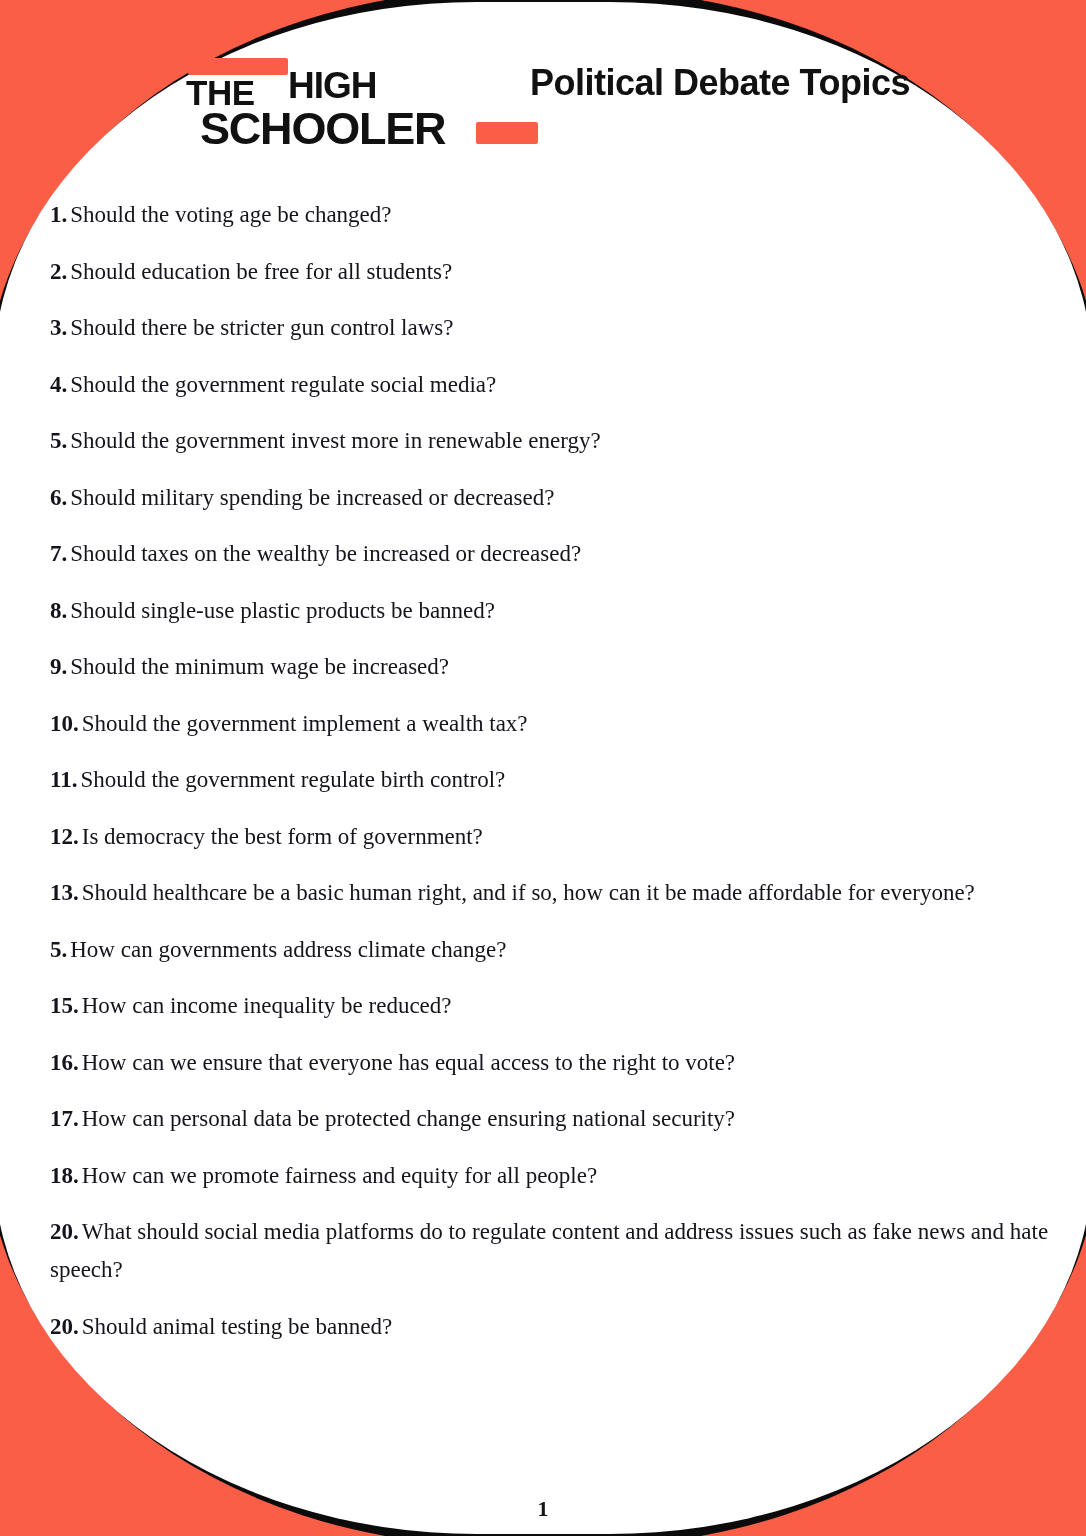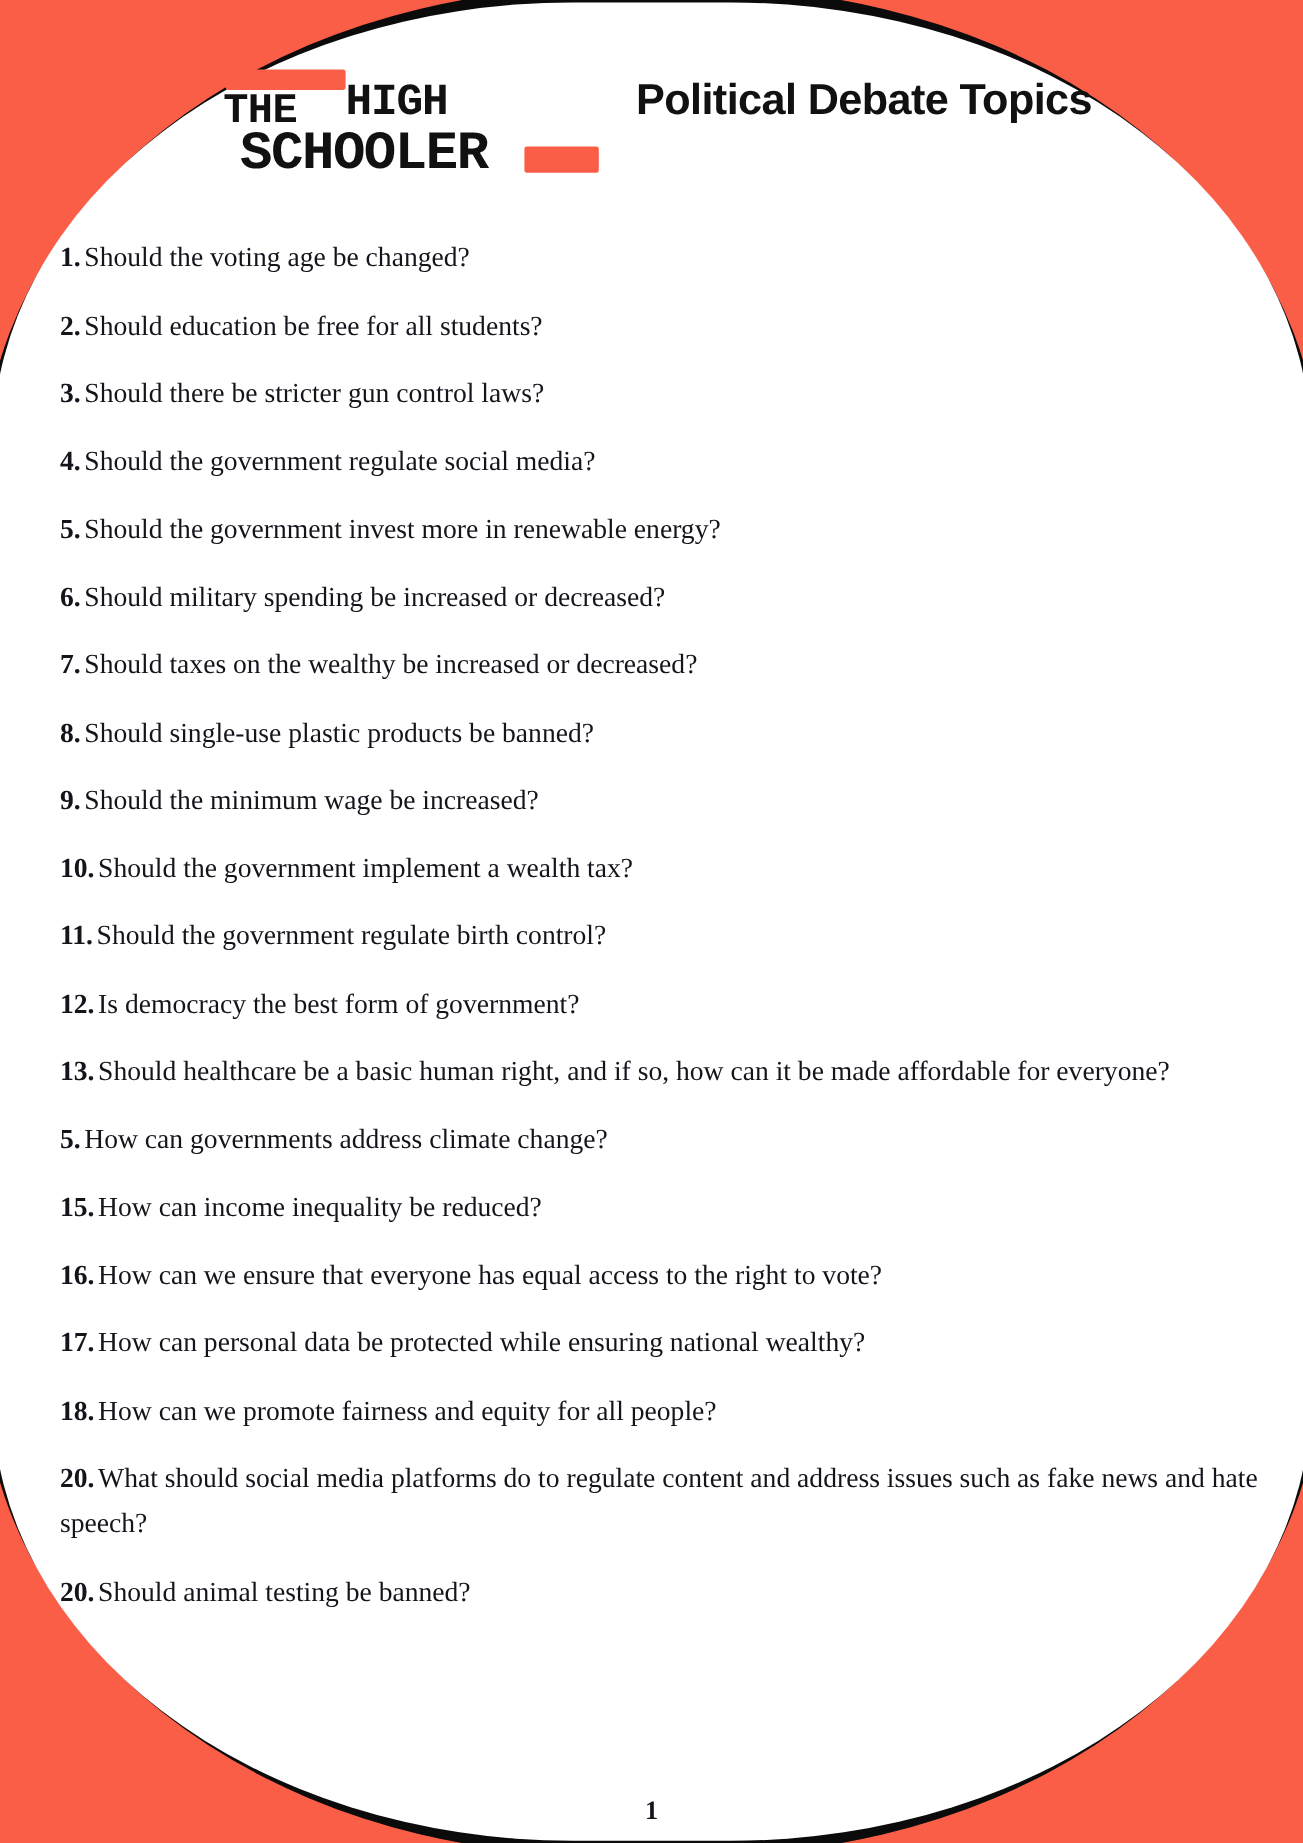--- a/index.html
+++ b/index.html
@@ -58,21 +58,21 @@
     width: 1086px;
     height: 110px;
   }
 
   #logo {
     position: absolute;
     left: 186px;
     top: 0px;
     width: 292px;
     height: 104px;
-    font-family: Liberation Mono, monospace;
+    font-family: Liberation Sans, sans-serif;
   }
   .logo-row1 {
     position: absolute;
     left: 0;
     top: 6px;
     height: 54px;
     display: flex;
     align-items: flex-end;
   }
   .logo-the-wrap {
@@ -222,21 +222,21 @@
       <div class="item"><span class="num">7.</span><span class="txt">Should taxes on the wealthy be increased or decreased?</span></div>
       <div class="item"><span class="num">8.</span><span class="txt">Should single-use plastic products be banned?</span></div>
       <div class="item"><span class="num">9.</span><span class="txt">Should the minimum wage be increased?</span></div>
       <div class="item"><span class="num">10.</span><span class="txt">Should the government implement a wealth tax?</span></div>
       <div class="item"><span class="num">11.</span><span class="txt">Should the government regulate birth control?</span></div>
       <div class="item"><span class="num">12.</span><span class="txt">Is democracy the best form of government?</span></div>
       <div class="item"><span class="num">13.</span><span class="txt">Should healthcare be a basic human right, and if so, how can it be made affordable for everyone?</span></div>
       <div class="item"><span class="num">5.</span><span class="txt">How can governments address climate change?</span></div>
       <div class="item"><span class="num">15.</span><span class="txt">How can income inequality be reduced?</span></div>
       <div class="item"><span class="num">16.</span><span class="txt">How can we ensure that everyone has equal access to the right to vote?</span></div>
-      <div class="item"><span class="num">17.</span><span class="txt">How can personal data be protected while ensuring national wealthy?</span></div>
+      <div class="item"><span class="num">17.</span><span class="txt">How can personal data be protected change ensuring national security?</span></div>
       <div class="item"><span class="num">18.</span><span class="txt">How can we promote fairness and equity for all people?</span></div>
       <div class="item"><span class="num">20.</span><span class="txt">What should social media platforms do to regulate content and address issues such as fake news and hate speech?</span></div>
       <div class="item"><span class="num">20.</span><span class="txt">Should animal testing be banned?</span></div>
     </div>
 
     <div id="footer">1</div>
 
   </div>
 </div>
 

